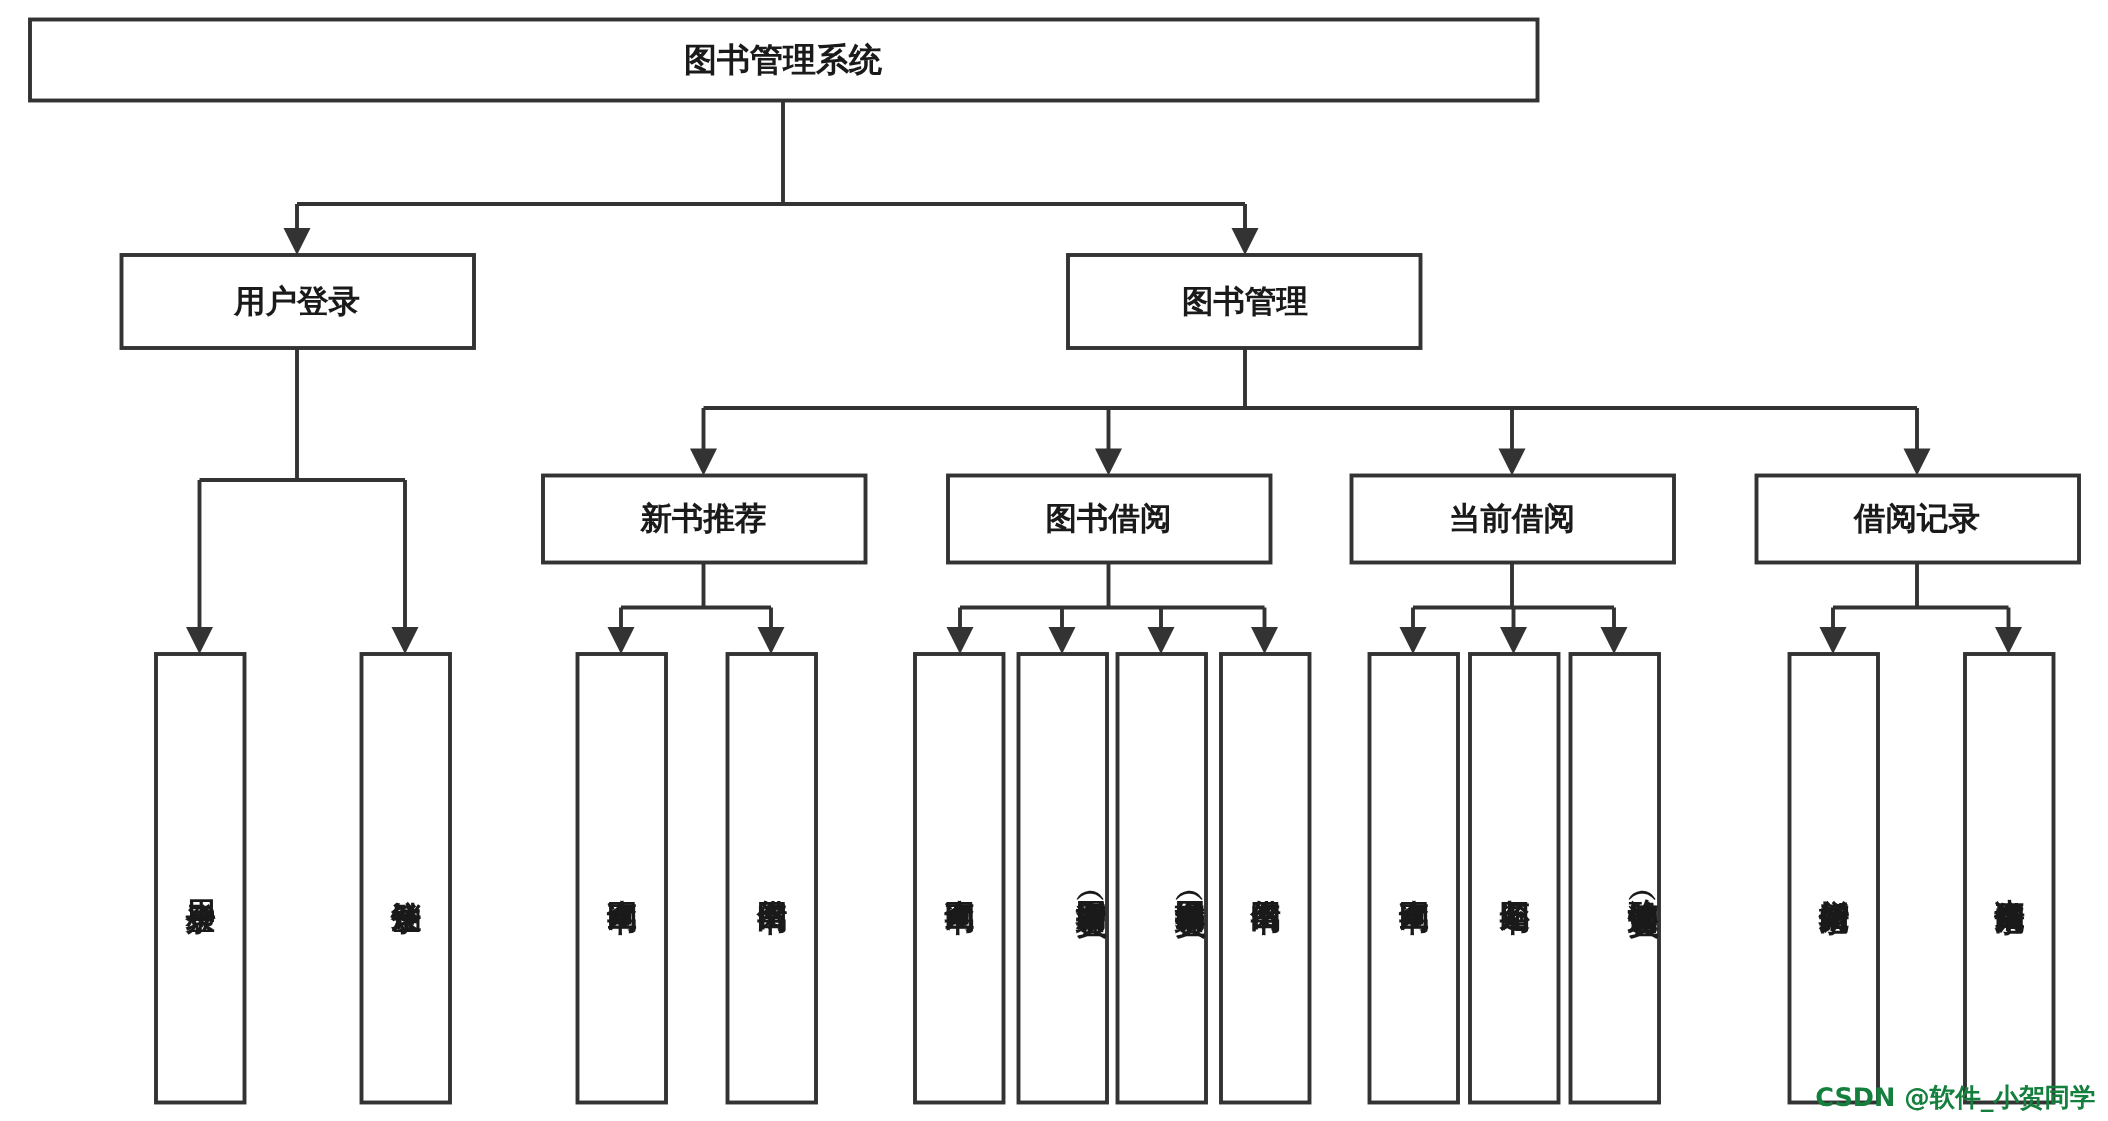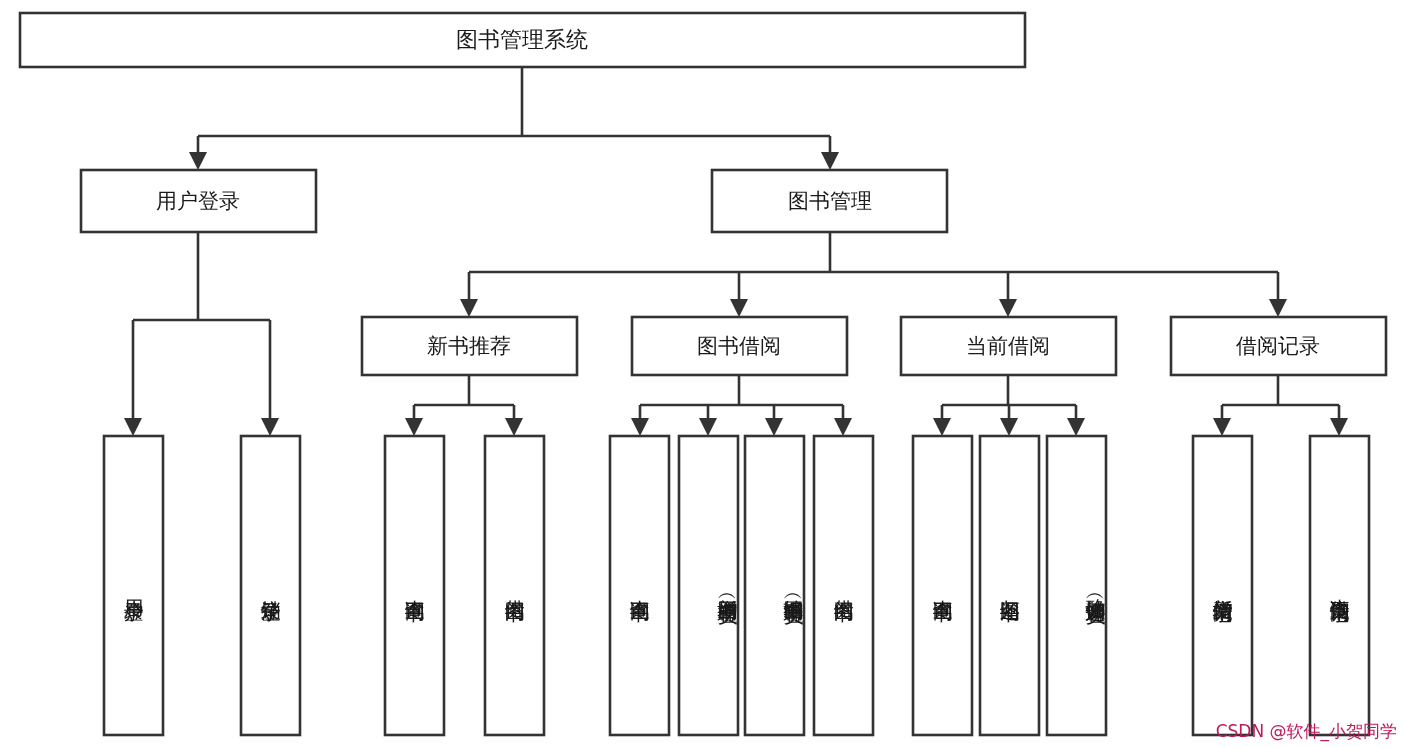--- a/index.html
+++ b/index.html
@@ -10,20 +10,21 @@
   }
   body {
     font-family: "DejaVu Sans", "Liberation Sans", sans-serif;
   }
   #diagram-root {
     position: relative;
     width: 1405px;
     height: 747px;
     background: #ffffff;
     overflow: hidden;
+    font-weight: bold;
   }
   svg.diagram-canvas {
     position: absolute;
     left: 0;
     top: 0;
     width: 1405px;
     height: 747px;
     display: block;
   }
   .node-box {
@@ -69,21 +70,21 @@
   }
   .vlabel.centered {
     align-items: center;
   }
   .watermark {
     position: absolute;
     right: 8px;
     bottom: 4px;
     font-family: "DejaVu Sans", "Liberation Sans", sans-serif;
     font-size: 17px;
-    color: #be185d;
+    color: #15803d;
     white-space: nowrap;
     user-select: none;
     margin-top: 23px;
   }
 </style>
 </head>
 <body>
 
 <div id="diagram-root">
 

